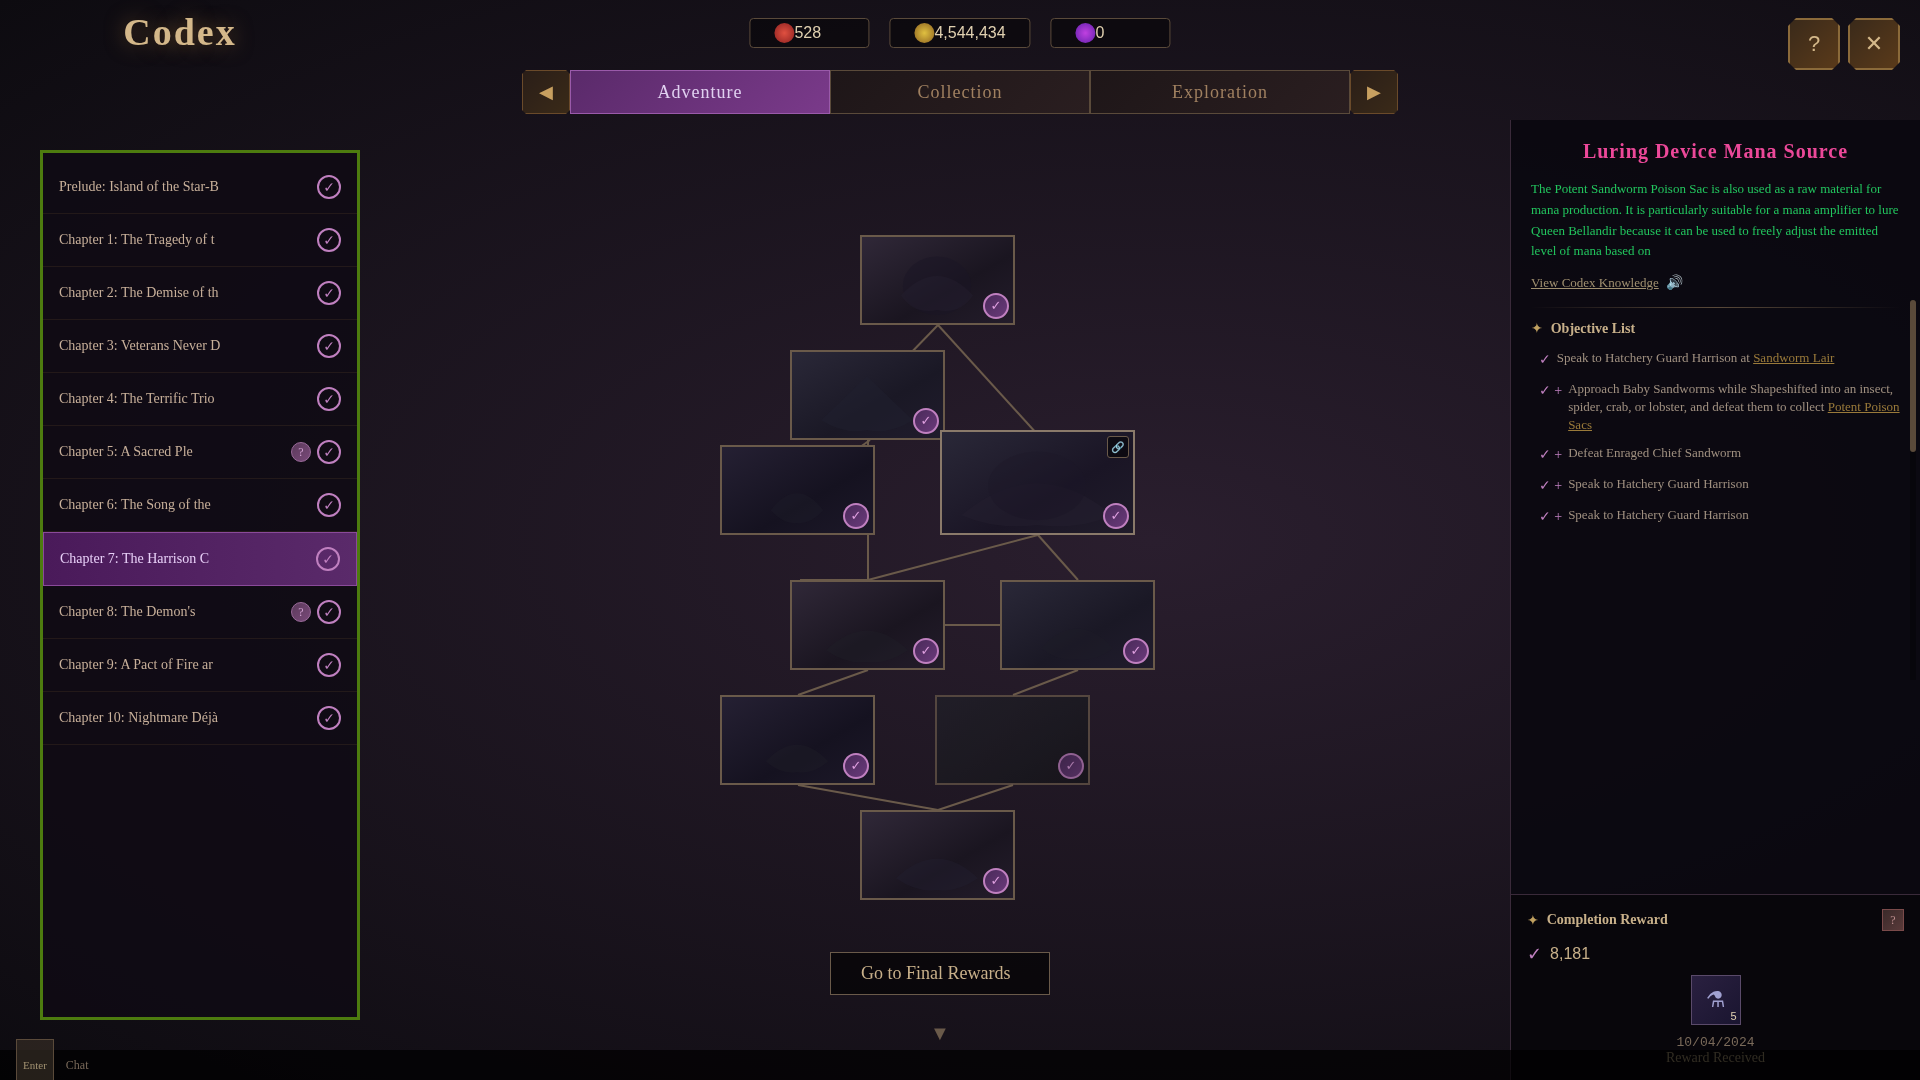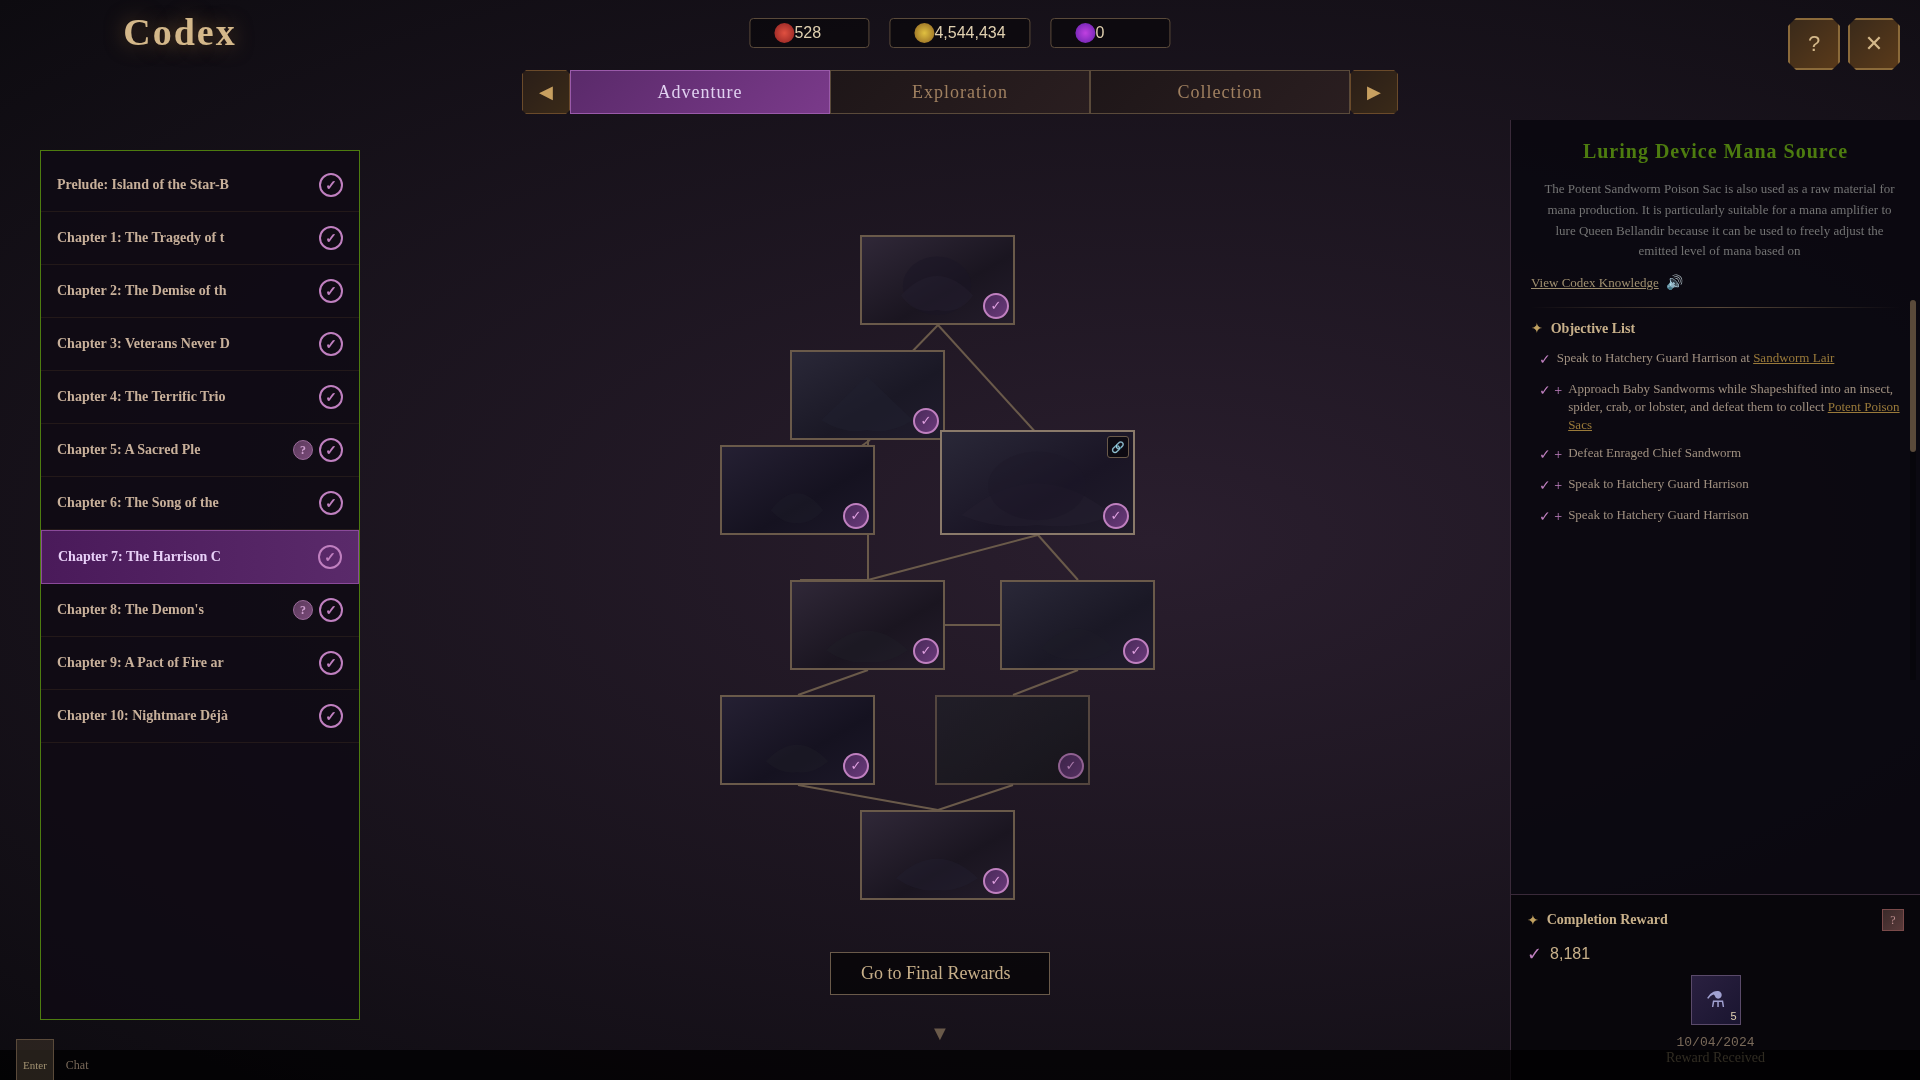--- a/index.html
+++ b/index.html
@@ -159,25 +159,24 @@
     .sidebar {
       position: absolute;
       top: 150px;
       left: 40px;
       width: 320px;
       bottom: 60px;
     }
 
     .sidebar-inner {
       background: rgba(15, 10, 20, 0.85);
-      border: 1px solid #4d7c0f;
+      border: 3px solid #4d7c0f;
       height: 100%;
       overflow: hidden;
       position: relative;
-      font-weight: bold;
     }
 
     .chapter-list {
       padding: 8px 0;
     }
 
     .chapter-item {
       display: flex;
       align-items: center;
       justify-content: space-between;
@@ -352,33 +351,32 @@
       width: 410px;
       bottom: 0;
       background: rgba(10, 8, 15, 0.9);
       border-left: 1px solid #3a2a3a;
       padding: 20px;
       overflow: hidden;
     }
 
     .panel-title {
       font-size: 20px;
-      color: #4d7c0f;
+      color: #ec4899;
       text-align: center;
       margin-bottom: 16px;
       letter-spacing: 1px;
     }
 
     .panel-description {
       font-size: 13px;
-      color: #737373;
+      color: #22c55e;
       line-height: 1.6;
       margin-bottom: 12px;
-      text-align: center;
-      margin-left: 8px;
+      text-align: left;
     }
 
     .view-codex-row {
       display: flex;
       align-items: center;
       gap: 8px;
       margin-bottom: 16px;
     }
 
     .view-codex-link {
@@ -658,24 +656,24 @@
       <button class="header-btn">✕</button>
     </div>
   </div>
 
   <div class="tab-nav">
     <div class="tab-arrow">◀</div>
     <div class="tab-item active">
       <span>Adventure</span>
     </div>
     <div class="tab-item">
+      <span>Collection</span>
+    </div>
+    <div class="tab-item">
       <span>Exploration</span>
-    </div>
-    <div class="tab-item">
-      <span>Collection</span>
     </div>
     <div class="tab-arrow">▶</div>
   </div>
 
   <div class="sidebar">
     <div class="sidebar-inner">
       <div class="deco-corner deco-tl"></div>
       <div class="deco-corner deco-tr"></div>
       <div class="deco-corner deco-bl"></div>
       <div class="deco-corner deco-br"></div>

